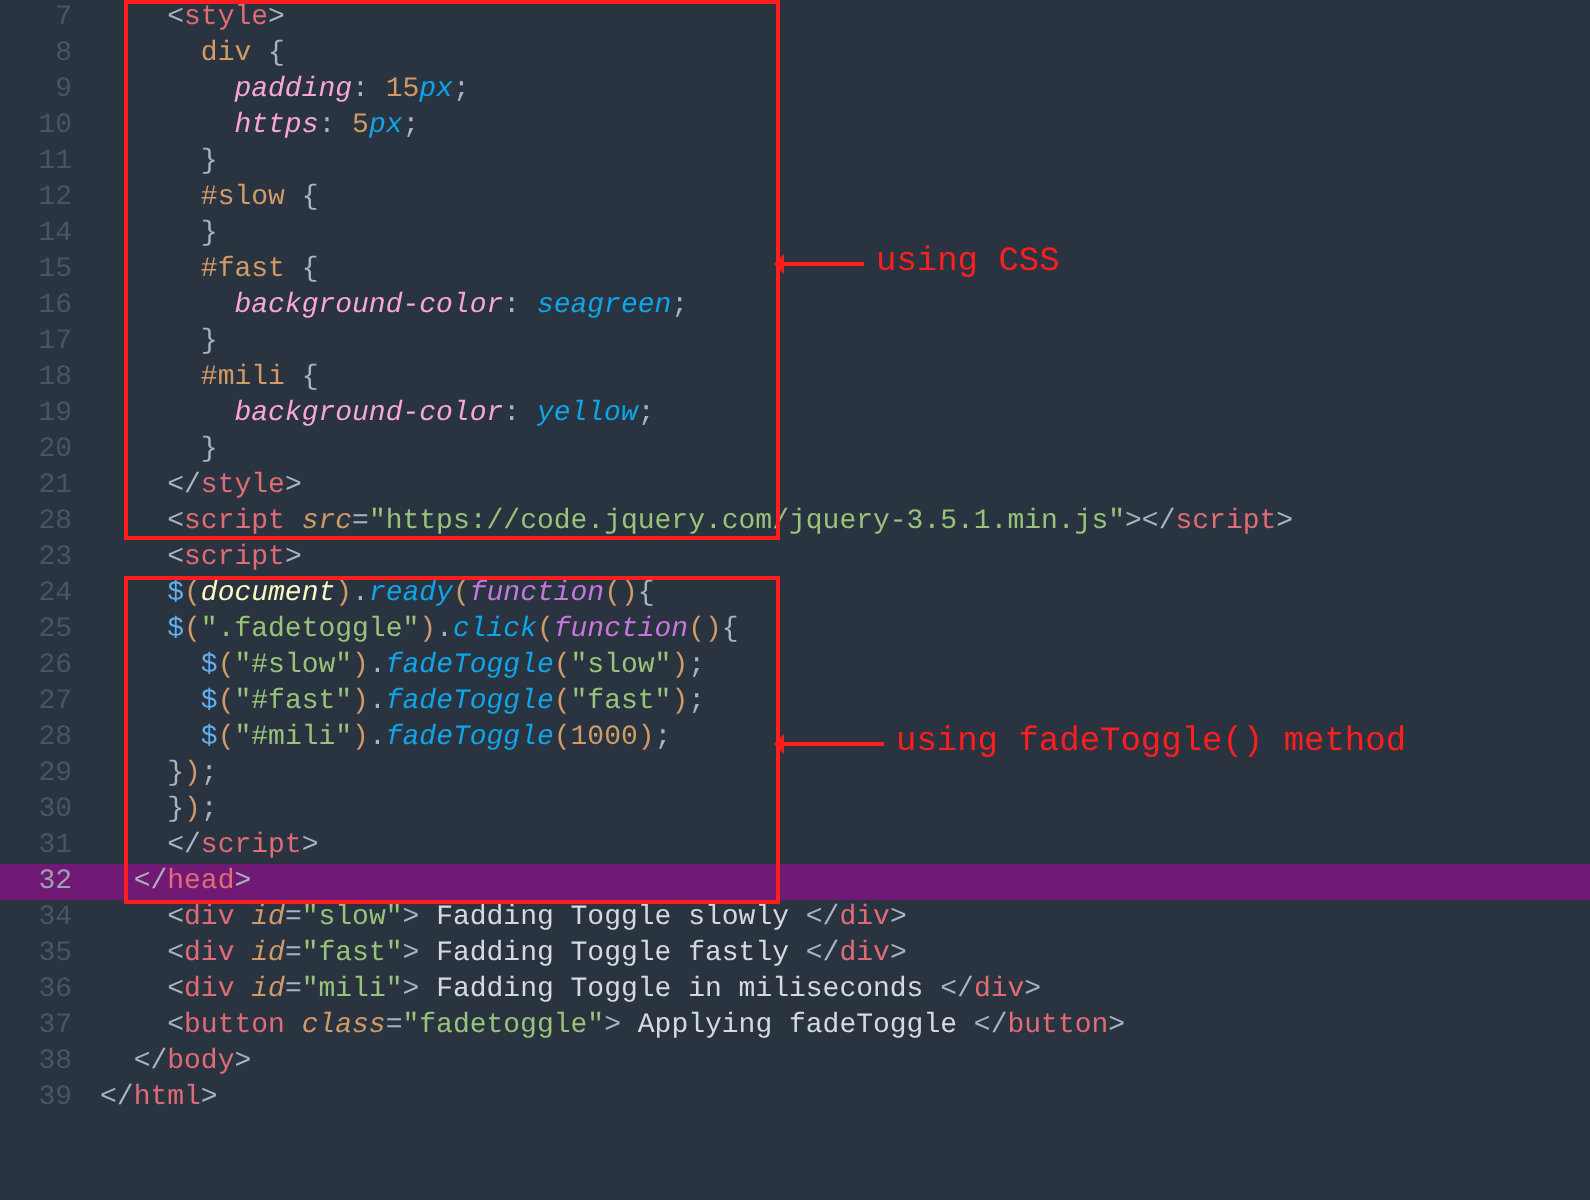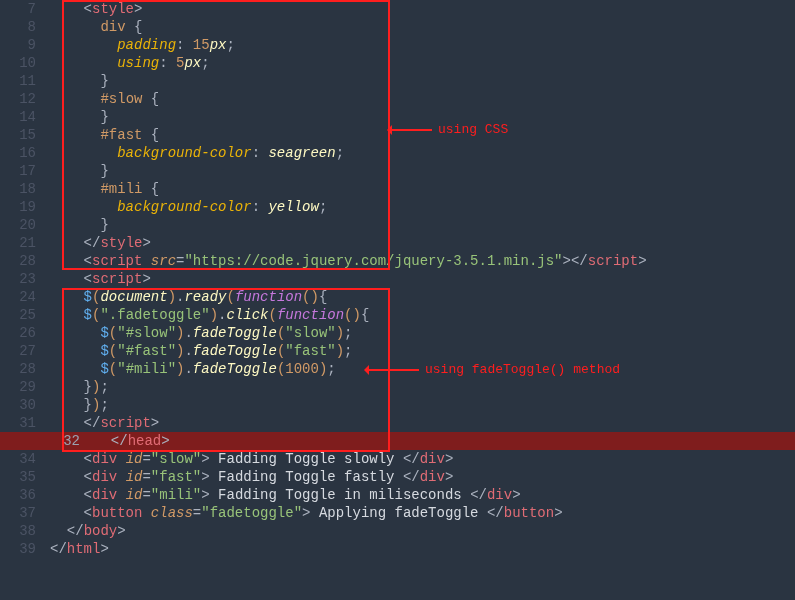--- a/index.html
+++ b/index.html
@@ -17,28 +17,28 @@
   .line { display:flex; height:18px; line-height:18px; white-space:pre; }
   .gutter {
     width:50px;
     text-align:right;
     padding-right:14px;
     color:#4b5364;
     user-select:none;
     flex-shrink:0;
   }
   .line.active .gutter { color:#9aa2b1; }
-  .line.active { background:#7f1d1d;padding-left:44px; }
+  .line.active { background:#701a75; }
   .code { flex:1; }
   
   .tag { color:#e06c75; }
   .attr { color:#d19a66; font-style:italic; }
   .str { color:#98c379; }
-  .prop { color:#eab308; font-style:italic; }
-  .fn { color:#fef9c3; font-style:italic; }
+  .prop { color:#f9a8d4; font-style:italic; }
+  .fn { color:#0ea5e9; font-style:italic; }
   .fnn { color:#61afef; }
   .kw { color:#c678dd; font-style:italic; }
   .punct { color:#abb2bf; }
   .var { color:#fef9c3; font-style:italic; }
   .paren { color:#d19a66; }
   .num { color:#d19a66; }
   .sel { color:#d19a66; }
   .white { color:#d6dae0; }
 
   
@@ -46,21 +46,21 @@
     position:absolute;
     border:2px solid #ff1e1e;
     pointer-events:none;
   }
   .anno-arrow {
     position:absolute;
     display:flex;
     align-items:center;
     color:#ff1e1e;
     font-family: inherit;
-    font-size:13px;
+    font-size:17px;
     pointer-events:none;
   }
   .anno-arrow .shaft {
     height:2px;
     background:#ff1e1e;
     position:relative;
   }
   .anno-arrow .shaft::before {
     content:"";
     position:absolute;
@@ -71,21 +71,21 @@
   }
   .anno-arrow .lbl { margin-left:6px; white-space:nowrap; }
 </style>
 </head>
 <body>
 
 <div class="editor" id="editor">
     <div class="line"><div class="gutter">7</div><div class="code"><span class="white">    </span><span class="punct">&lt;</span><span class="tag">style</span><span class="punct">&gt;</span></div></div>
     <div class="line"><div class="gutter">8</div><div class="code"><span class="white">      </span><span class="sel">div </span><span class="punct">{</span></div></div>
     <div class="line"><div class="gutter">9</div><div class="code"><span class="white">        </span><span class="prop">padding</span><span class="punct">: </span><span class="num">15</span><span class="fn">px</span><span class="punct">;</span></div></div>
-    <div class="line"><div class="gutter">10</div><div class="code"><span class="white">        </span><span class="prop">using</span><span class="punct">: </span><span class="num">5</span><span class="fn">px</span><span class="punct">;</span></div></div>
+    <div class="line"><div class="gutter">10</div><div class="code"><span class="white">        </span><span class="prop">https</span><span class="punct">: </span><span class="num">5</span><span class="fn">px</span><span class="punct">;</span></div></div>
     <div class="line"><div class="gutter">11</div><div class="code"><span class="white">      </span><span class="punct">}</span></div></div>
     <div class="line"><div class="gutter">12</div><div class="code"><span class="white">      </span><span class="sel">#slow </span><span class="punct">{</span></div></div>
     <div class="line"><div class="gutter">14</div><div class="code"><span class="white">      </span><span class="punct">}</span></div></div>
     <div class="line"><div class="gutter">15</div><div class="code"><span class="white">      </span><span class="sel">#fast </span><span class="punct">{</span></div></div>
     <div class="line"><div class="gutter">16</div><div class="code"><span class="white">        </span><span class="prop">background-color</span><span class="punct">: </span><span class="fn">seagreen</span><span class="punct">;</span></div></div>
     <div class="line"><div class="gutter">17</div><div class="code"><span class="white">      </span><span class="punct">}</span></div></div>
     <div class="line"><div class="gutter">18</div><div class="code"><span class="white">      </span><span class="sel">#mili </span><span class="punct">{</span></div></div>
     <div class="line"><div class="gutter">19</div><div class="code"><span class="white">        </span><span class="prop">background-color</span><span class="punct">: </span><span class="fn">yellow</span><span class="punct">;</span></div></div>
     <div class="line"><div class="gutter">20</div><div class="code"><span class="white">      </span><span class="punct">}</span></div></div>
     <div class="line"><div class="gutter">21</div><div class="code"><span class="white">    </span><span class="punct">&lt;/</span><span class="tag">style</span><span class="punct">&gt;</span></div></div>
@@ -108,16 +108,16 @@
     <div class="line"><div class="gutter">39</div><div class="code"><span class="white"></span><span class="punct">&lt;/</span><span class="tag">html</span><span class="punct">&gt;</span></div></div>
   </div>
 
 <div class="anno-box" style="left:62px; top:0px; width:328px; height:270px;"></div>
 <div class="anno-arrow" style="left:392px; top:122px;">
   <div class="shaft" style="width:40px;"></div>
   <span class="lbl">using CSS</span>
 </div>
 
 <div class="anno-box" style="left:62px; top:288px; width:328px; height:164px;"></div>
-<div class="anno-arrow" style="left:369px; top:362px;">
+<div class="anno-arrow" style="left:392px; top:362px;">
   <div class="shaft" style="width:50px;"></div>
   <span class="lbl">using fadeToggle() method</span>
 </div>
 
 </body></html>

